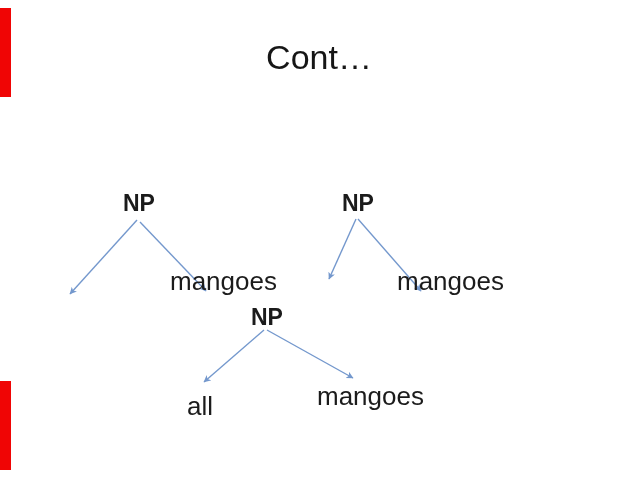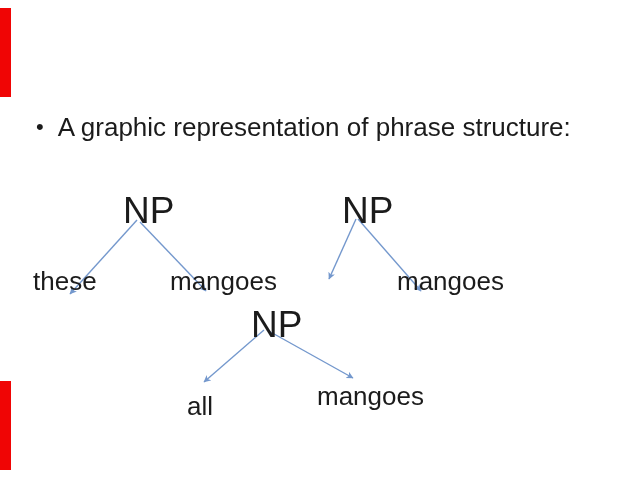--- a/index.html
+++ b/index.html
@@ -36,58 +36,55 @@
     padding-top:2px;
     margin-right:14px;
   }
   .word{
     position:absolute;
     font-size:26px;
     white-space:nowrap;
     color:#1b1b1b;
     line-height:1.15;
   }
-  .np-label{font-size:37px;}
+  .np-label{font-size:23px;font-weight:bold;}
   svg.connectors{
     position:absolute;left:0;top:0;
     pointer-events:none;
   }
 </style>
 </head>
 <body>
 
 <div class="slide">
 
   <div class="accent-bar top"></div>
   <div class="accent-bar bottom"></div>
 
+  <div class="title">Cont…</div>
 
-  <div class="bullet-line">
-    <span class="bullet-marker">•</span><span>A graphic representation of phrase structure:</span>
-  </div>
 
   <svg class="connectors" width="638" height="478" viewBox="0 0 638 478">
     <defs>
       <marker id="arw" markerWidth="10" markerHeight="10" refX="6.5" refY="3.5" orient="auto" markerUnits="userSpaceOnUse">
         <path d="M0,0 L7,3.5 L0,7 L1.9,3.5 Z" fill="#7498cd"></path>
       </marker>
     </defs>
 
     <line x1="137" y1="220" x2="70" y2="294" stroke="#7498cd" stroke-width="1.4" marker-end="url(#arw)"></line>
     <line x1="140" y1="222" x2="206" y2="291" stroke="#7498cd" stroke-width="1.4" marker-end="url(#arw)"></line>
 
     <line x1="356" y1="219" x2="329" y2="279" stroke="#7498cd" stroke-width="1.4" marker-end="url(#arw)"></line>
     <line x1="358" y1="219" x2="421" y2="291" stroke="#7498cd" stroke-width="1.4" marker-end="url(#arw)"></line>
 
     <line x1="264" y1="330" x2="204" y2="382" stroke="#7498cd" stroke-width="1.4" marker-end="url(#arw)"></line>
     <line x1="267" y1="330" x2="353" y2="378" stroke="#7498cd" stroke-width="1.4" marker-end="url(#arw)"></line>
   </svg>
 
   <div class="word np-label" style="left:123px; top:190px;">NP</div>
-  <div class="word" style="left:33px;  top:267px;">these</div>
   <div class="word" style="left:170px; top:267px;">mangoes</div>
 
   <div class="word np-label" style="left:342px; top:190px;">NP</div>
   <div class="word" style="left:397px; top:267px;">mangoes</div>
 
   <div class="word np-label" style="left:251px; top:304px;">NP</div>
   <div class="word" style="left:187px; top:392px;">all</div>
   <div class="word" style="left:317px; top:382px;">mangoes</div>
 
 </div>

